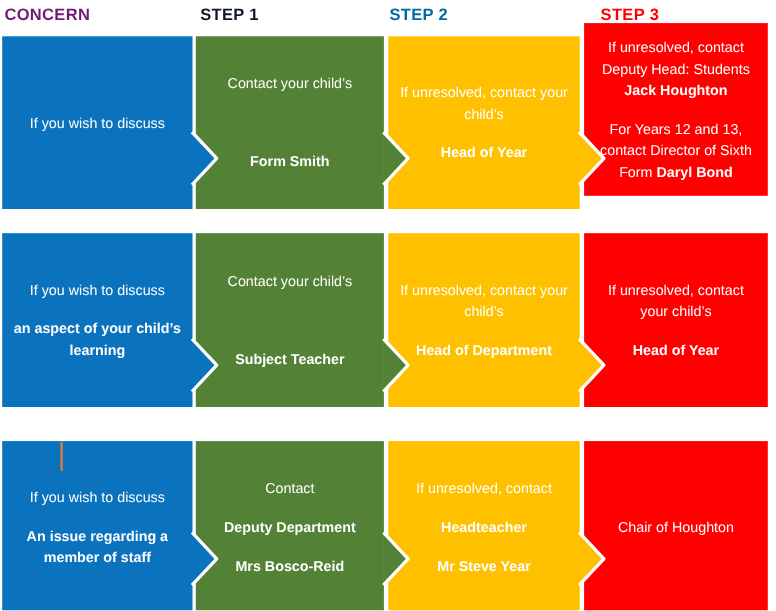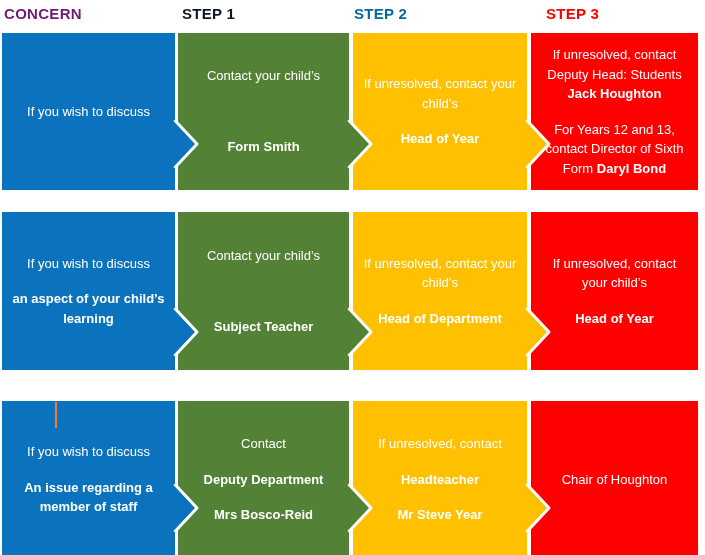--- a/index.html
+++ b/index.html
@@ -73,21 +73,21 @@
           <path d="M1.5,2 L24,26 L1.5,50" fill="#538135" stroke="#ffffff" stroke-width="3" stroke-linejoin="round"></path>
         </svg>
       </div>
       <div class="cell" style="left: 353px; width: 174px; top: 33px; height: 157px; background: rgb(255, 192, 0); z-index: 6;">
         <p><span>If unresolved, contact your child’s</span></p>
         <p><span class="run-b">Head of Year</span></p>
         <svg width="27" height="52" viewBox="0 0 27 52" class="arrow" style="top: 71%;">
           <path d="M1.5,2 L24,26 L1.5,50" fill="#FFC000" stroke="#ffffff" stroke-width="3" stroke-linejoin="round"></path>
         </svg>
       </div>
-      <div class="cell" style="left: 531px; width: 167px; top: 33px; height: 157px; background: rgb(255, 0, 0); z-index: 5;">
+      <div class="cell" style="left: 531px; width: 167px; top: 21px; height: 157px; background: rgb(255, 0, 0); z-index: 5;">
         <p><span>If unresolved, contact Deputy Head: Students </span><span class="run-b">Jack Houghton</span></p>
         <p><span>For Years 12 and 13, contact Director of Sixth Form </span><span class="run-b">Daryl Bond</span></p>
       </div>
       <div class="cell" style="left: 2px; width: 173px; top: 212px; height: 158px; background: rgb(11, 114, 189); z-index: 8;">
         <p><span class="run-i">If you wish to discuss</span></p>
         <p><span class="run-b">an aspect of your child’s learning</span></p>
         <svg width="27" height="52" viewBox="0 0 27 52" class="arrow" style="top: 76%;">
           <path d="M1.5,2 L24,26 L1.5,50" fill="#0B72BD" stroke="#ffffff" stroke-width="3" stroke-linejoin="round"></path>
         </svg>
       </div>

